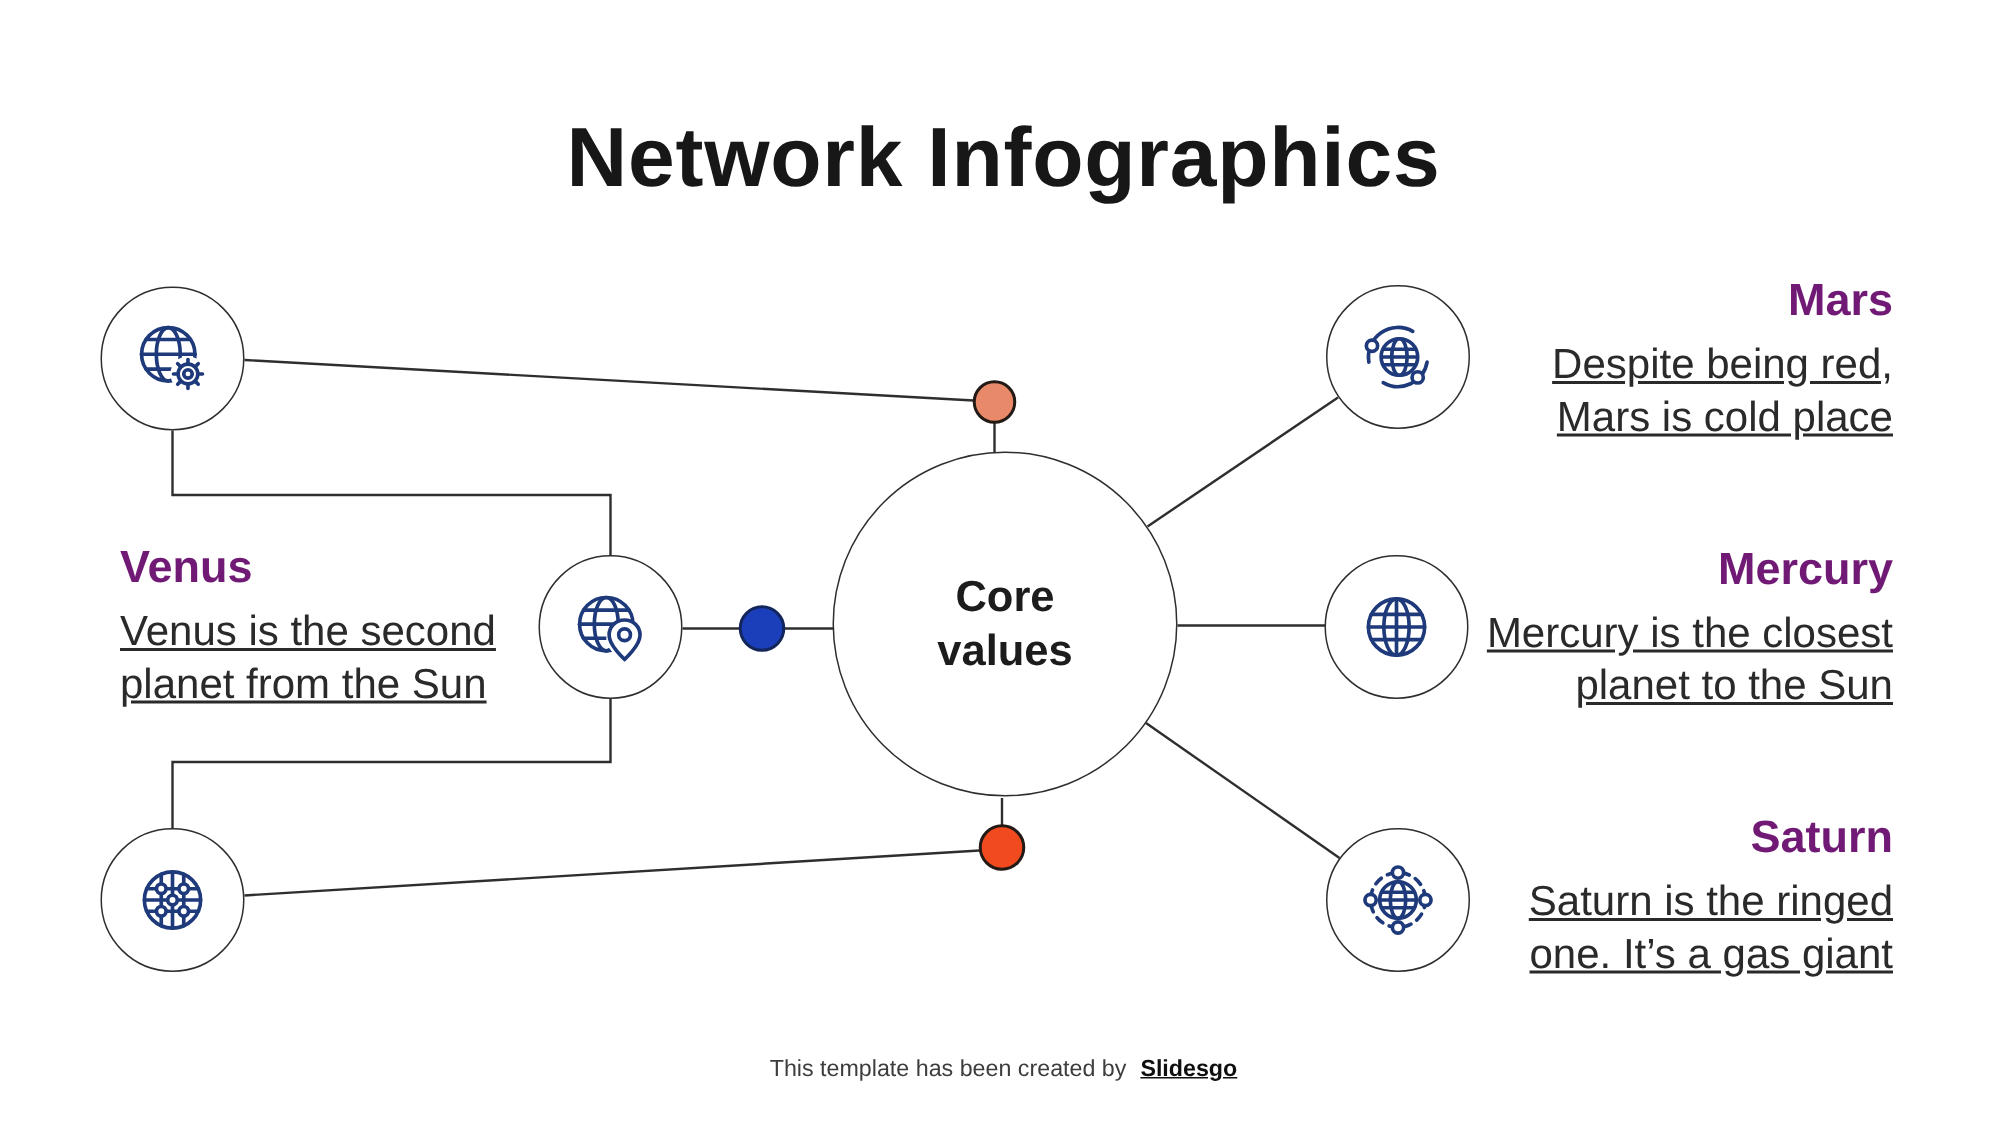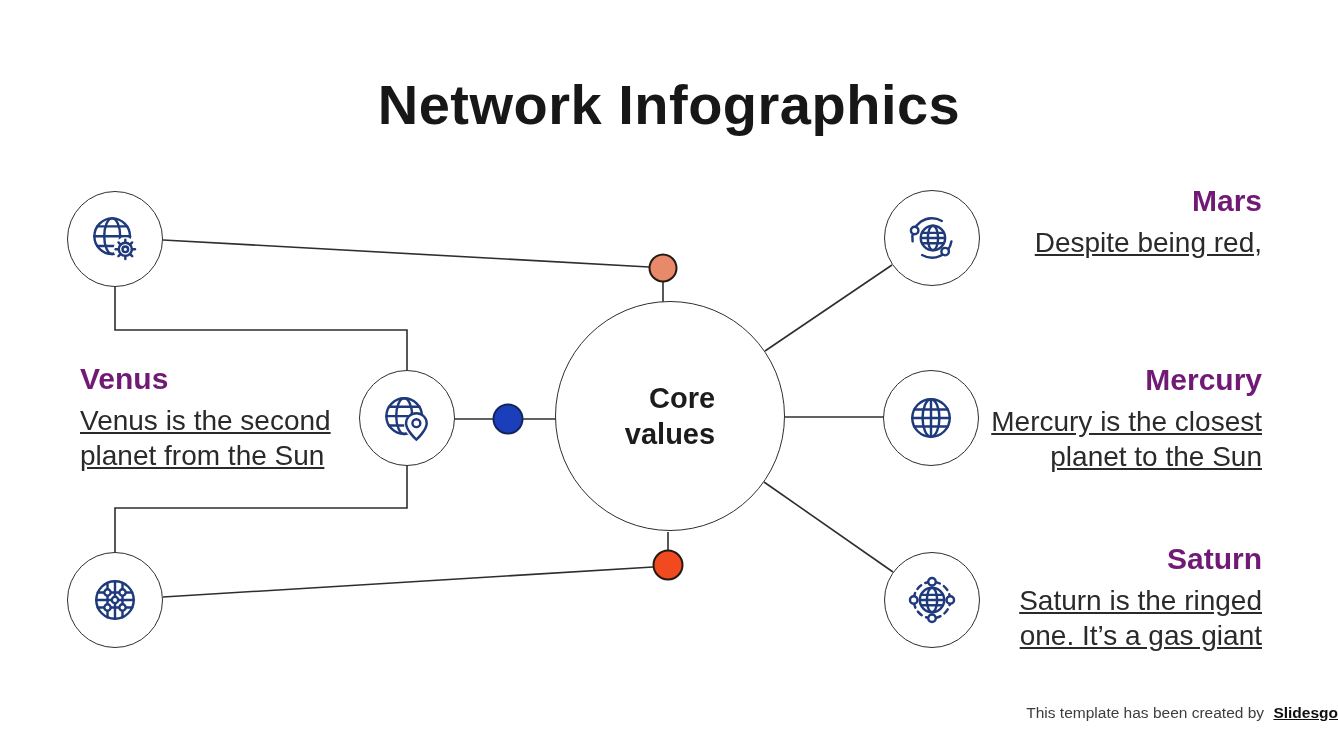--- a/index.html
+++ b/index.html
@@ -14,31 +14,31 @@
   }
   .node{
     position:absolute;width:96px;height:96px;border-radius:50%;
     background:#fff;border:1.7px solid #2e2e2e;box-sizing:border-box;
     display:flex;align-items:center;justify-content:center;
   }
   .node svg{width:60px;height:60px;display:block;}
   .big-circle{
     position:absolute;left:555px;top:301px;width:230px;height:230px;border-radius:50%;
     background:#fff;border:1.7px solid #2e2e2e;box-sizing:border-box;
-    display:flex;align-items:center;justify-content:center;text-align:right;
+    display:flex;align-items:center;justify-content:center;text-align:center;
   }
   .big-circle .line{display:block;font-size:29px;font-weight:700;line-height:1.25;color:#1c1c1c;}
   .info{position:absolute;width:330px;}
   .info-title{font-size:30px;font-weight:700;line-height:1.12;color:#701a75;}
   .info-line{font-size:28px;line-height:1.26;color:#2a2a2a;text-decoration:underline;}
   .info-title{margin-bottom:7px;}
   .align-left{text-align:left;}
   .align-right{text-align:right;}
   .footer{
-    position:absolute;left:0;top:704px;width:100%;text-align:right;
+    position:absolute;left:0;top:704px;width:100%;text-align:center;
     font-size:15.5px;color:#3d3d3d;
   }
   .footer .brand{
     font-weight:700;color:#0f0f0f;text-decoration:underline;margin-left:5px;cursor:pointer;
   }
 </style>
 </head>
 <body>
 
 <div class="slide">
@@ -175,20 +175,21 @@
 
   <div class="info align-left" style="left:80px;top:362px;">
     <div class="info-title">Venus</div>
     <div class="info-line">Venus is the second</div>
     <div class="info-line">planet from the Sun</div>
   </div>
 
   <div class="info align-right" style="right:76px;top:184px;">
     <div class="info-title">Mars</div>
     <div class="info-line">Despite being red,</div>
+    <div class="info-line">Mars is cold place</div>
   </div>
 
   <div class="info align-right" style="right:76px;top:363px;">
     <div class="info-title">Mercury</div>
     <div class="info-line">Mercury is the closest</div>
     <div class="info-line">planet to the Sun</div>
   </div>
 
   <div class="info align-right" style="right:76px;top:542px;">
     <div class="info-title">Saturn</div>

